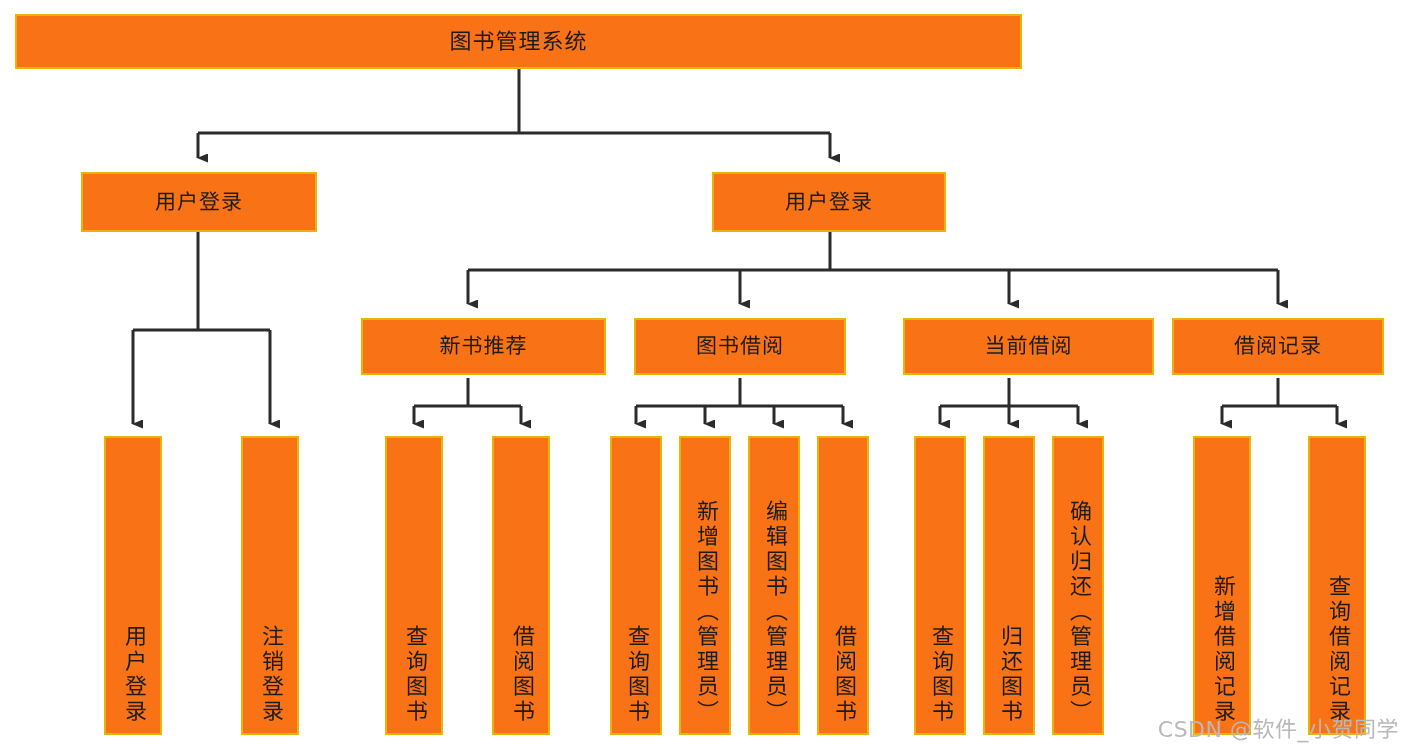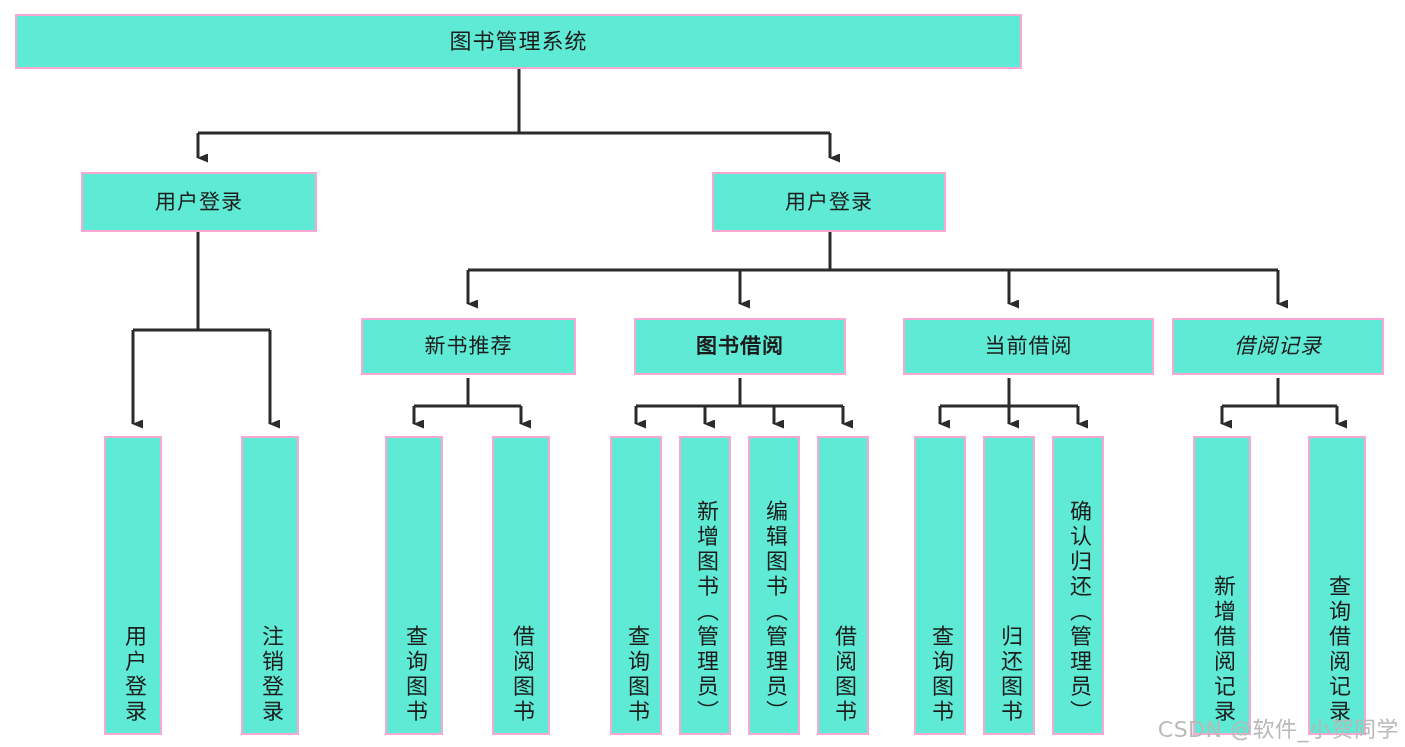--- a/index.html
+++ b/index.html
@@ -22,22 +22,22 @@
     position: absolute;
     left: 0;
     top: 0;
     width: 1405px;
     height: 747px;
     pointer-events: none;
   }
   .node {
     position: absolute;
     box-sizing: border-box;
-    background: #5eead4;
-    border: 2px solid #f9a8d4;
+    background: #f97316;
+    border: 2px solid #eab308;
     display: flex;
     align-items: center;
     justify-content: center;
     overflow: hidden;
   }
   .node-label {
     color: #1c1c1c;
     line-height: 1.18;
     white-space: nowrap;
   }
@@ -133,33 +133,33 @@
   </div>
 
   <div class="node node-h" style="left:81px; top:172px; width:236px; height:60px;">
     <span class="node-label">用户登录</span>
   </div>
 
   <div class="node node-h" style="left:712px; top:172px; width:234px; height:60px;">
     <span class="node-label">用户登录</span>
   </div>
 
-  <div class="node node-h" style="left:361px; top:318px; width:215px; height:57px;">
+  <div class="node node-h" style="left:361px; top:318px; width:245px; height:57px;">
     <span class="node-label">新书推荐</span>
   </div>
 
-  <div class="node node-h" style="left:634px; top:318px; width:212px; height:57px;font-weight:bold;">
+  <div class="node node-h" style="left:634px; top:318px; width:212px; height:57px;">
     <span class="node-label">图书借阅</span>
   </div>
 
   <div class="node node-h" style="left:903px; top:318px; width:251px; height:57px;">
     <span class="node-label">当前借阅</span>
   </div>
 
-  <div class="node node-h" style="left:1172px; top:318px; width:212px; height:57px;font-style:italic;">
+  <div class="node node-h" style="left:1172px; top:318px; width:212px; height:57px;">
     <span class="node-label">借阅记录</span>
   </div>
 
   <div class="node node-v" style="left:104px; top:436px; width:58px; height:299px;">
     <span class="node-label">用户登录</span>
   </div>
 
   <div class="node node-v" style="left:241px; top:436px; width:58px; height:299px;">
     <span class="node-label">注销登录</span>
   </div>

